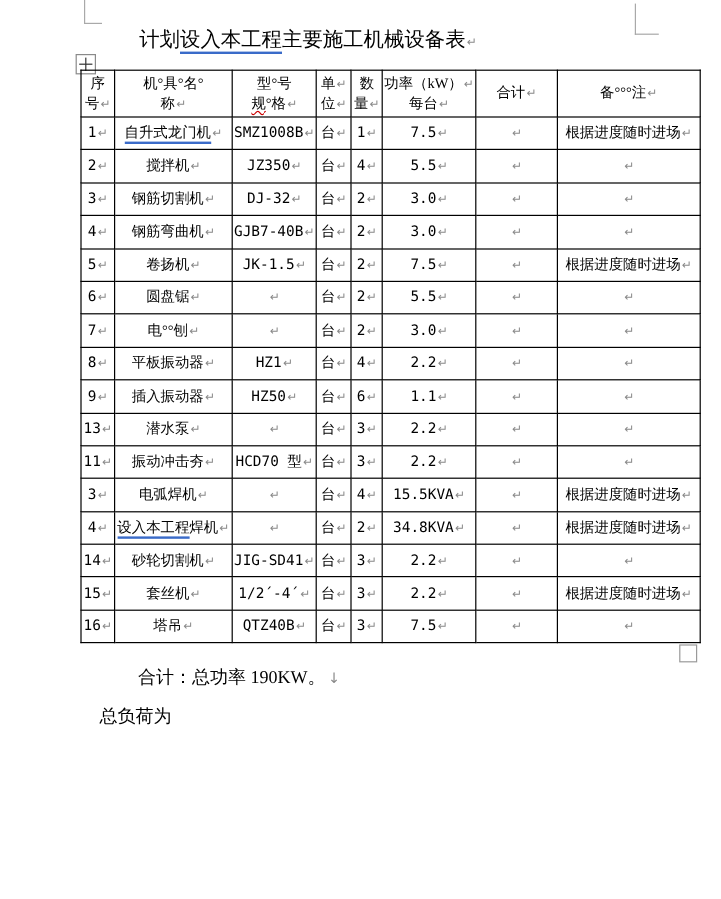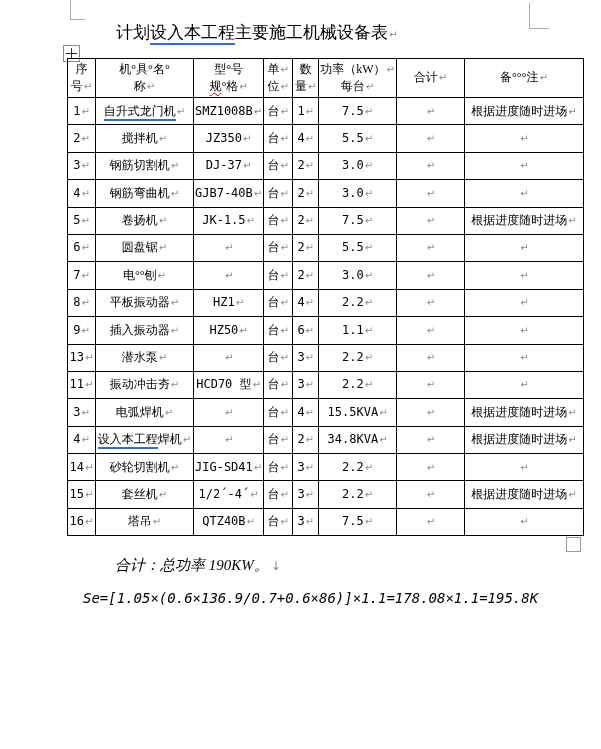--- a/index.html
+++ b/index.html
@@ -31,21 +31,21 @@
   .mk{color:#8a8a8a;font-family:"DejaVu Sans",sans-serif;font-size:10px;margin-left:1px;}
   .sq{text-decoration:underline;text-decoration-style:wavy;text-decoration-color:#cc0000;
       text-decoration-thickness:1px;text-underline-offset:2px;}
   .mono{font-family:"DejaVu Sans Mono",monospace;font-size:11px;}
 
   
   .resize-handle{position:absolute;left:566px;top:537px;width:13px;height:13px;
                  border:1px solid #9a9a9a;background:#fff;}
 
   
-  .footer{position:absolute;left:83px;top:549px;font-size:15px;font-style:italic;}
+  .footer{position:absolute;left:83px;top:549px;font-size:15px;}
   .footer .line{height:33.3px;line-height:33.3px;white-space:nowrap;
                 font-family:"DejaVu Sans Mono",monospace;font-size:14px;}
   .footer .line.cjk{font-family:"Liberation Serif",serif;font-size:15px;}
   .footer .indent{padding-left:32px;}
   .brk{color:#8a8a8a;font-family:"DejaVu Sans",sans-serif;font-size:12px;margin-left:2px;}
 </style>
 </head>
 <body>
 
 <div class="corner tl"></div>
@@ -117,21 +117,21 @@
         <td class="mono"><span>JZ350</span><span class="mk">↵</span></td>
         <td><span>台</span><span class="mk">↵</span></td>
         <td class="mono"><span>4</span><span class="mk">↵</span></td>
         <td class="mono"><span>5.5</span><span class="mk">↵</span></td>
         <td><span class="mk">↵</span></td>
         <td><span class="mk">↵</span></td>
       </tr>
       <tr>
         <td class="mono"><span>3</span><span class="mk">↵</span></td>
         <td><span>钢筋切割机</span><span class="mk">↵</span></td>
-        <td class="mono"><span>DJ-37</span><span class="mk">↵</span></td>
+        <td class="mono"><span>DJ-32</span><span class="mk">↵</span></td>
         <td><span>台</span><span class="mk">↵</span></td>
         <td class="mono"><span>2</span><span class="mk">↵</span></td>
         <td class="mono"><span>3.0</span><span class="mk">↵</span></td>
         <td><span class="mk">↵</span></td>
         <td><span class="mk">↵</span></td>
       </tr>
       <tr>
         <td class="mono"><span>4</span><span class="mk">↵</span></td>
         <td><span>钢筋弯曲机</span><span class="mk">↵</span></td>
         <td class="mono"><span>GJB7-40B</span><span class="mk">↵</span></td>
@@ -261,14 +261,14 @@
         <td><span class="mk">↵</span></td>
         <td><span class="mk">↵</span></td>
       </tr>
     </tbody>
 </table>
 
 <div class="resize-handle"></div>
 
 <div class="footer">
     <div class="line indent cjk"><span>合计：总功率 190KW。</span><span class="brk">↓</span></div>
-    <div class="line"><span>Se=[1.05×(0.6×136.9/0.7+0.6×86)]×1.1=178.08×1.1=195.8K</span></div>
+    <div class="line cjk"><span>总负荷为</span></div>
   </div>
 
 </body></html>

